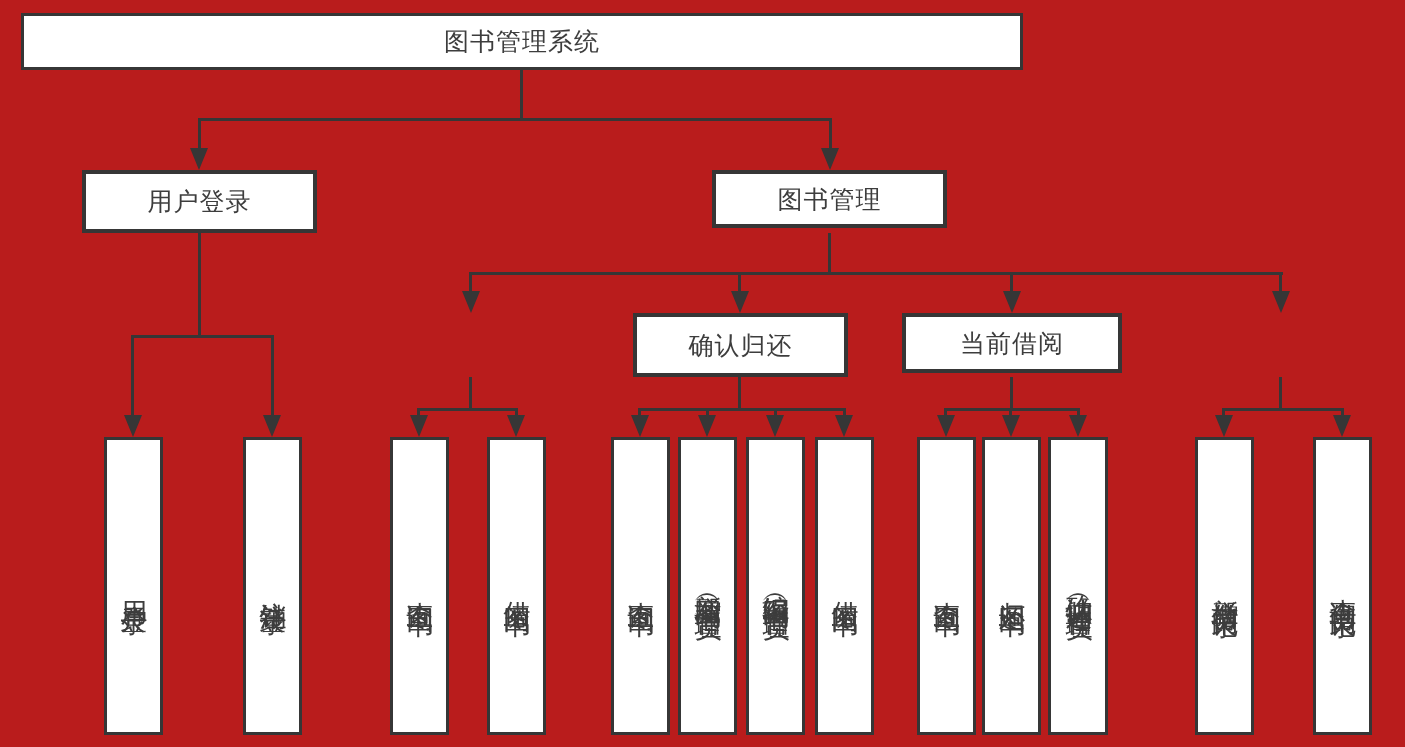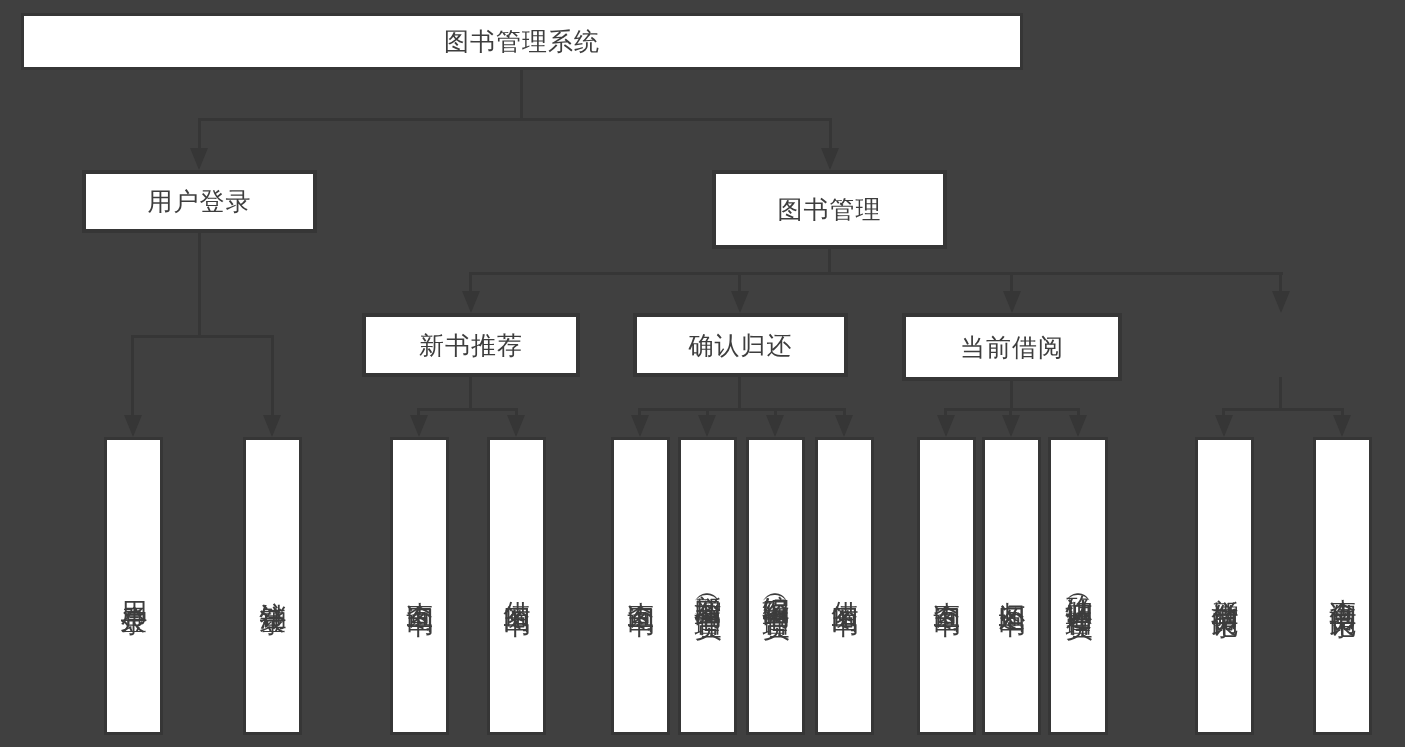--- a/index.html
+++ b/index.html
@@ -5,21 +5,21 @@
   html, body {
     margin: 0;
     padding: 0;
     background: #ffffff;
     font-family: "Liberation Sans", sans-serif;
   }
   .canvas {
     position: relative;
     width: 1405px;
     height: 747px;
-    background: #404040;
+    background: #b91c1c;
     overflow: hidden;
   }
   
   .hnode {
     position: absolute;
     box-sizing: border-box;
     border: 4px solid #363636;
     background: #ffffff;
     display: flex;
     align-items: center;
@@ -80,21 +80,21 @@
   <div class="hnode root" style="left:21px; top:13px; width:1002px; height:57px;">图书管理系统</div>
 
   <div class="line" style="left:520px; top:70px; width:3px; height:48px;"></div>
   <div class="line" style="left:198px; top:118px; width:634px; height:3px;"></div>
   <div class="line" style="left:198px; top:118px; width:3px; height:34px;"></div>
   <div class="arrow" style="left:190px; top:148px;"></div>
   <div class="line" style="left:829px; top:118px; width:3px; height:34px;"></div>
   <div class="arrow" style="left:821px; top:148px;"></div>
 
   <div class="hnode" style="left:82px; top:170px; width:235px; height:63px;">用户登录</div>
-  <div class="hnode" style="left:712px; top:170px; width:235px; height:79px;">图书管理</div>
+  <div class="hnode" style="left:712px; top:170px; width:235px; height:58px;">图书管理</div>
 
   <div class="line" style="left:198px; top:233px; width:3px; height:102px;"></div>
   <div class="line" style="left:131px; top:335px; width:143px; height:3px;"></div>
   <div class="line" style="left:131px; top:335px; width:3px; height:85px;"></div>
   <div class="arrow" style="left:124px; top:415px;"></div>
   <div class="line" style="left:271px; top:335px; width:3px; height:85px;"></div>
   <div class="arrow" style="left:263px; top:415px;"></div>
 
   <div class="vnode" style="left:104px; top:437px; width:59px; height:298px;">用户登录</div>
   <div class="vnode" style="left:243px; top:437px; width:59px; height:298px;">注销登录</div>
@@ -103,23 +103,22 @@
   <div class="line" style="left:469px; top:272px; width:814px; height:3px;"></div>
   <div class="line" style="left:469px; top:272px; width:3px; height:25px;"></div>
   <div class="arrow" style="left:462px; top:291px;"></div>
   <div class="line" style="left:738px; top:272px; width:3px; height:25px;"></div>
   <div class="arrow" style="left:731px; top:291px;"></div>
   <div class="line" style="left:1010px; top:272px; width:3px; height:25px;"></div>
   <div class="arrow" style="left:1003px; top:291px;"></div>
   <div class="line" style="left:1279px; top:272px; width:3px; height:25px;"></div>
   <div class="arrow" style="left:1272px; top:291px;"></div>
 
-  <div class="hnode" style="left:362px; top:313px; width:218px; height:64px;">新书推荐</div>
   <div class="hnode" style="left:633px; top:313px; width:215px; height:64px;">确认归还</div>
-  <div class="hnode" style="left:902px; top:313px; width:220px; height:68px;">当前借阅</div>
+  <div class="hnode" style="left:902px; top:313px; width:220px; height:60px;">当前借阅</div>
 
   <div class="line" style="left:469px; top:377px; width:3px; height:31px;"></div>
   <div class="line" style="left:417px; top:408px; width:101px; height:3px;"></div>
   <div class="line" style="left:417px; top:408px; width:3px; height:12px;"></div>
   <div class="arrow" style="left:410px; top:415px;"></div>
   <div class="line" style="left:515px; top:408px; width:3px; height:12px;"></div>
   <div class="arrow" style="left:507px; top:415px;"></div>
 
   <div class="vnode" style="left:390px; top:437px; width:59px; height:298px;">查询图书</div>
   <div class="vnode" style="left:487px; top:437px; width:59px; height:298px;">借阅图书</div>

